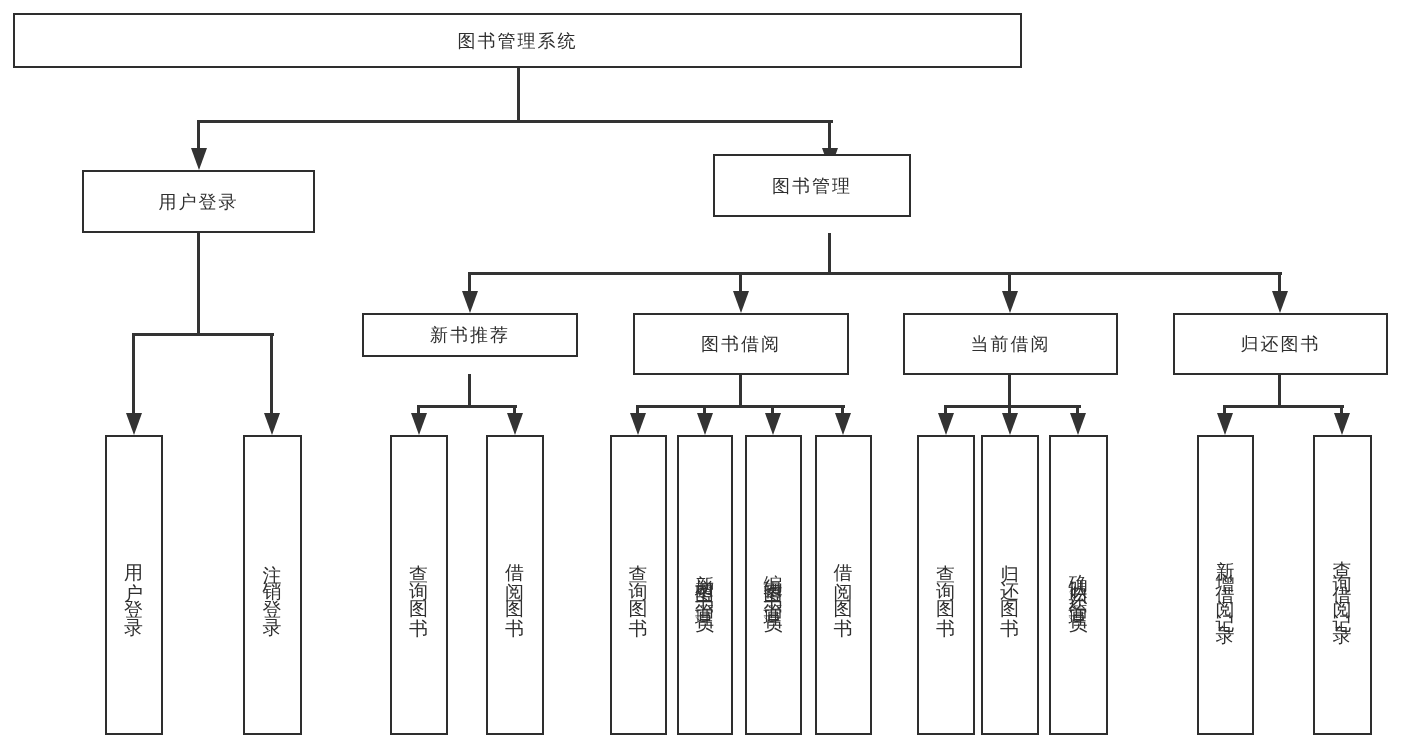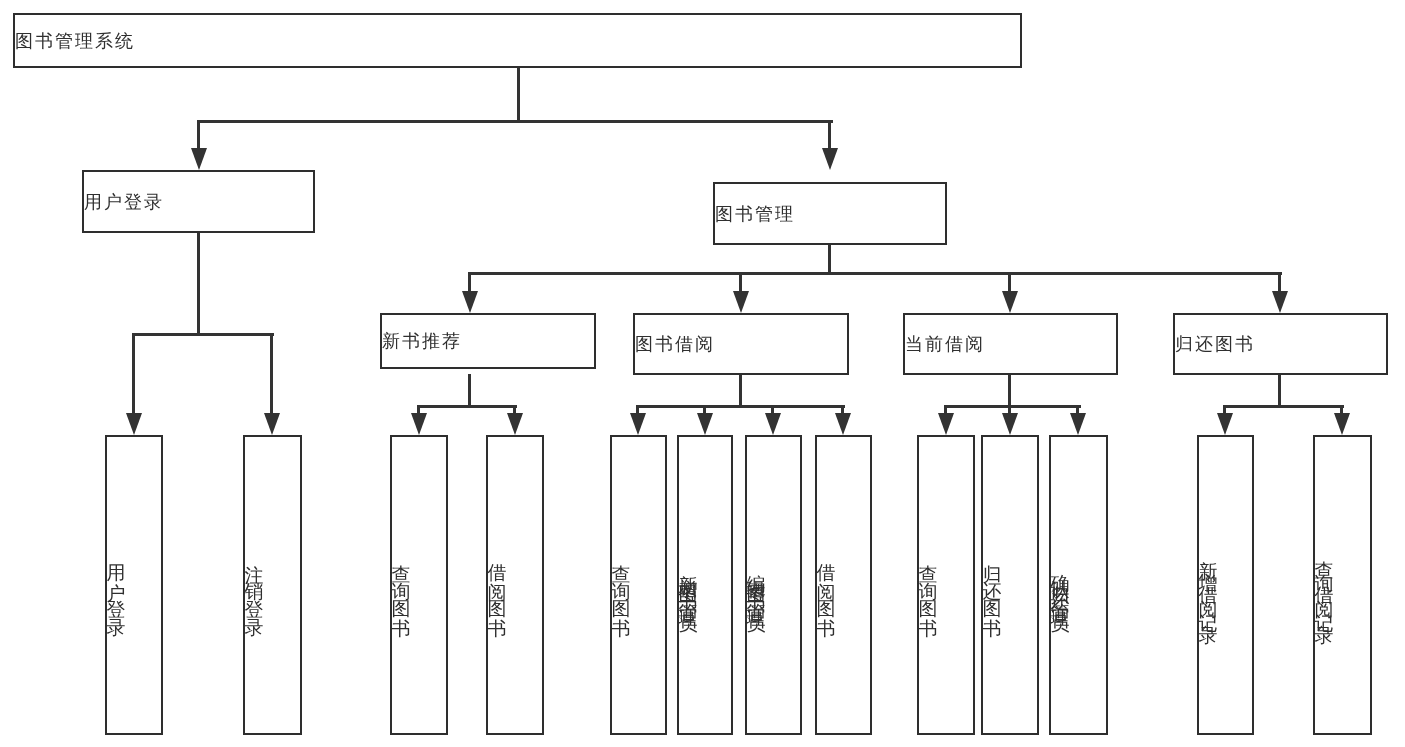--- a/index.html
+++ b/index.html
@@ -2,21 +2,21 @@
 <html><head>
 <meta charset="utf-8">
 <style>
   html,body{margin:0;padding:0;background:#fff;}
   .canvas{
     position:relative;width:1405px;height:747px;background:#ffffff;
     font-family:"Liberation Sans","DejaVu Sans",sans-serif;color:#2f2f2f;overflow:hidden;
   }
   .node{
     position:absolute;box-sizing:border-box;border:2.5px solid #2e2e2e;background:#ffffff;
-    display:flex;align-items:center;font-size:18px;letter-spacing:2px;
+    display:flex;align-items:center;justify-content:center;font-size:18px;letter-spacing:2px;
     z-index:2;
   }
   .vnode .vtext{
     writing-mode:vertical-rl;text-orientation:mixed;font-size:19px;line-height:1;letter-spacing:0.32em;
   }
   .ls-lg{letter-spacing:0.95em !important;}
   .ls-md{letter-spacing:0.7em !important;}
   .ls-sm{letter-spacing:0.3em !important;}
   .h,.v{position:absolute;background:#333333;z-index:1;}
   .h{height:3px;}
@@ -94,25 +94,25 @@
   <i class="arrow" style="left:1217px;top:413px"></i>
   <i class="arrow" style="left:1334px;top:413px"></i>
 
   <div class="node" style="left:13px;top:13px;width:1009px;height:55px">
     <span>图书管理系统</span>
   </div>
 
   <div class="node" style="left:82px;top:170px;width:233px;height:63px">
     <span>用户登录</span>
   </div>
-  <div class="node" style="left:713px;top:182px;width:234px;height:63px">
+  <div class="node" style="left:713px;top:154px;width:198px;height:63px">
     <span>图书管理</span>
   </div>
 
-  <div class="node" style="left:380px;top:313px;width:216px;height:56px">
+  <div class="node" style="left:362px;top:313px;width:216px;height:44px">
     <span>新书推荐</span>
   </div>
   <div class="node" style="left:903px;top:313px;width:215px;height:62px">
     <span>当前借阅</span>
   </div>
   <div class="node" style="left:633px;top:313px;width:216px;height:62px">
     <span>图书借阅</span>
   </div>
   <div class="node" style="left:1173px;top:313px;width:215px;height:62px">
     <span>归还图书</span>

